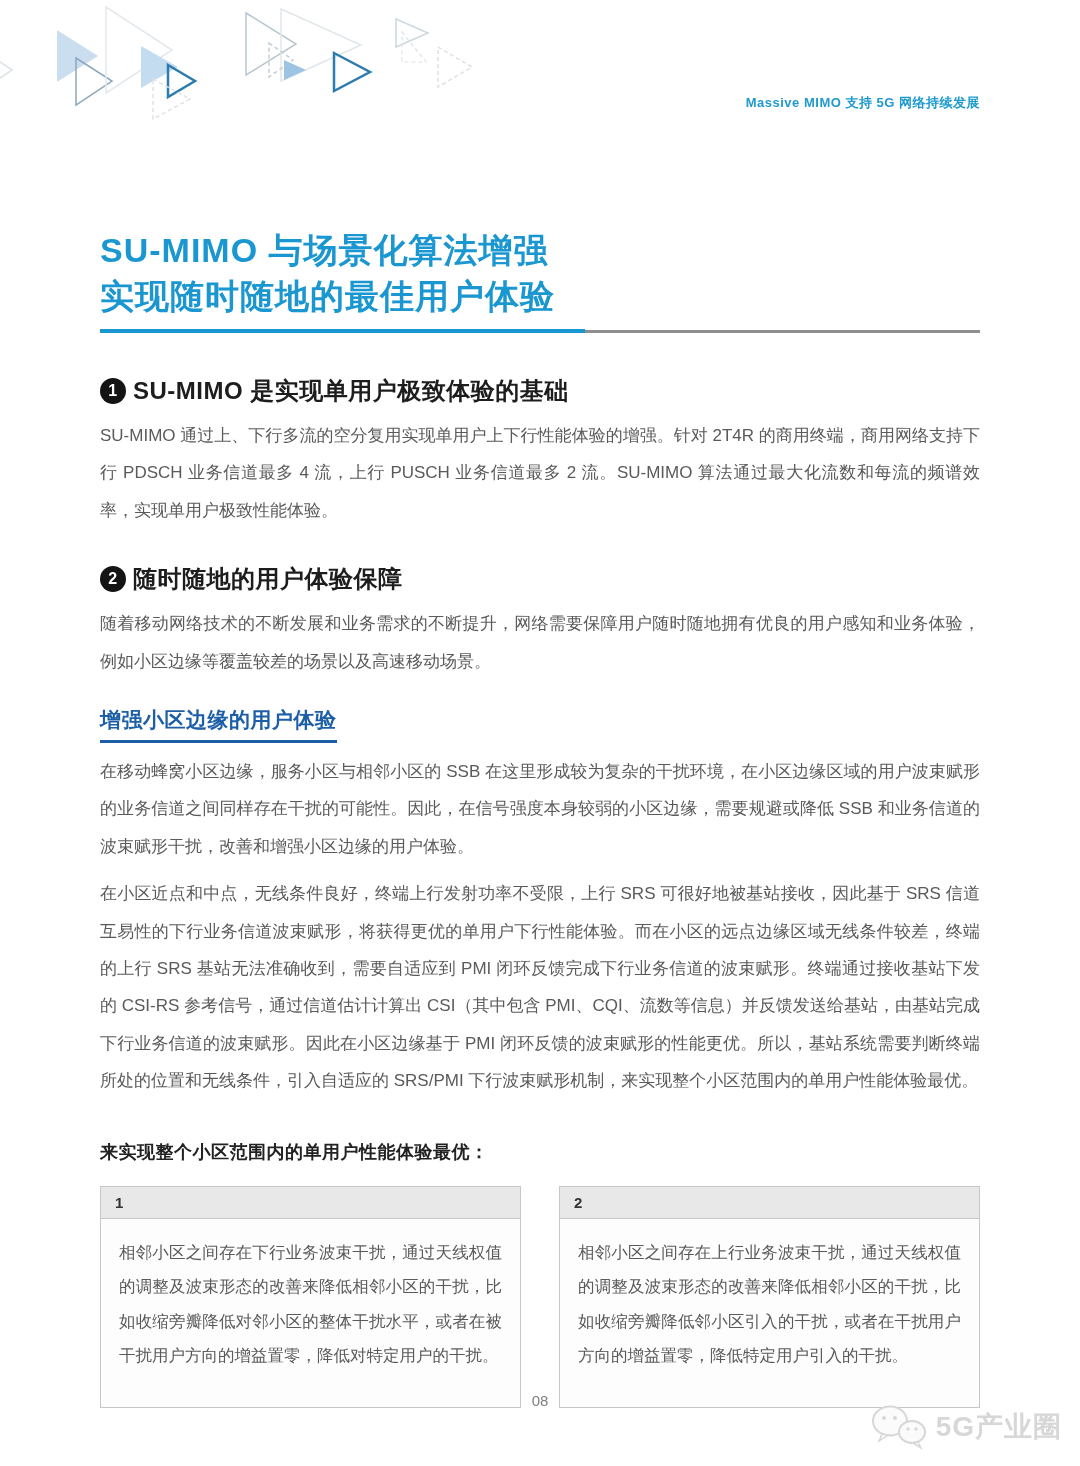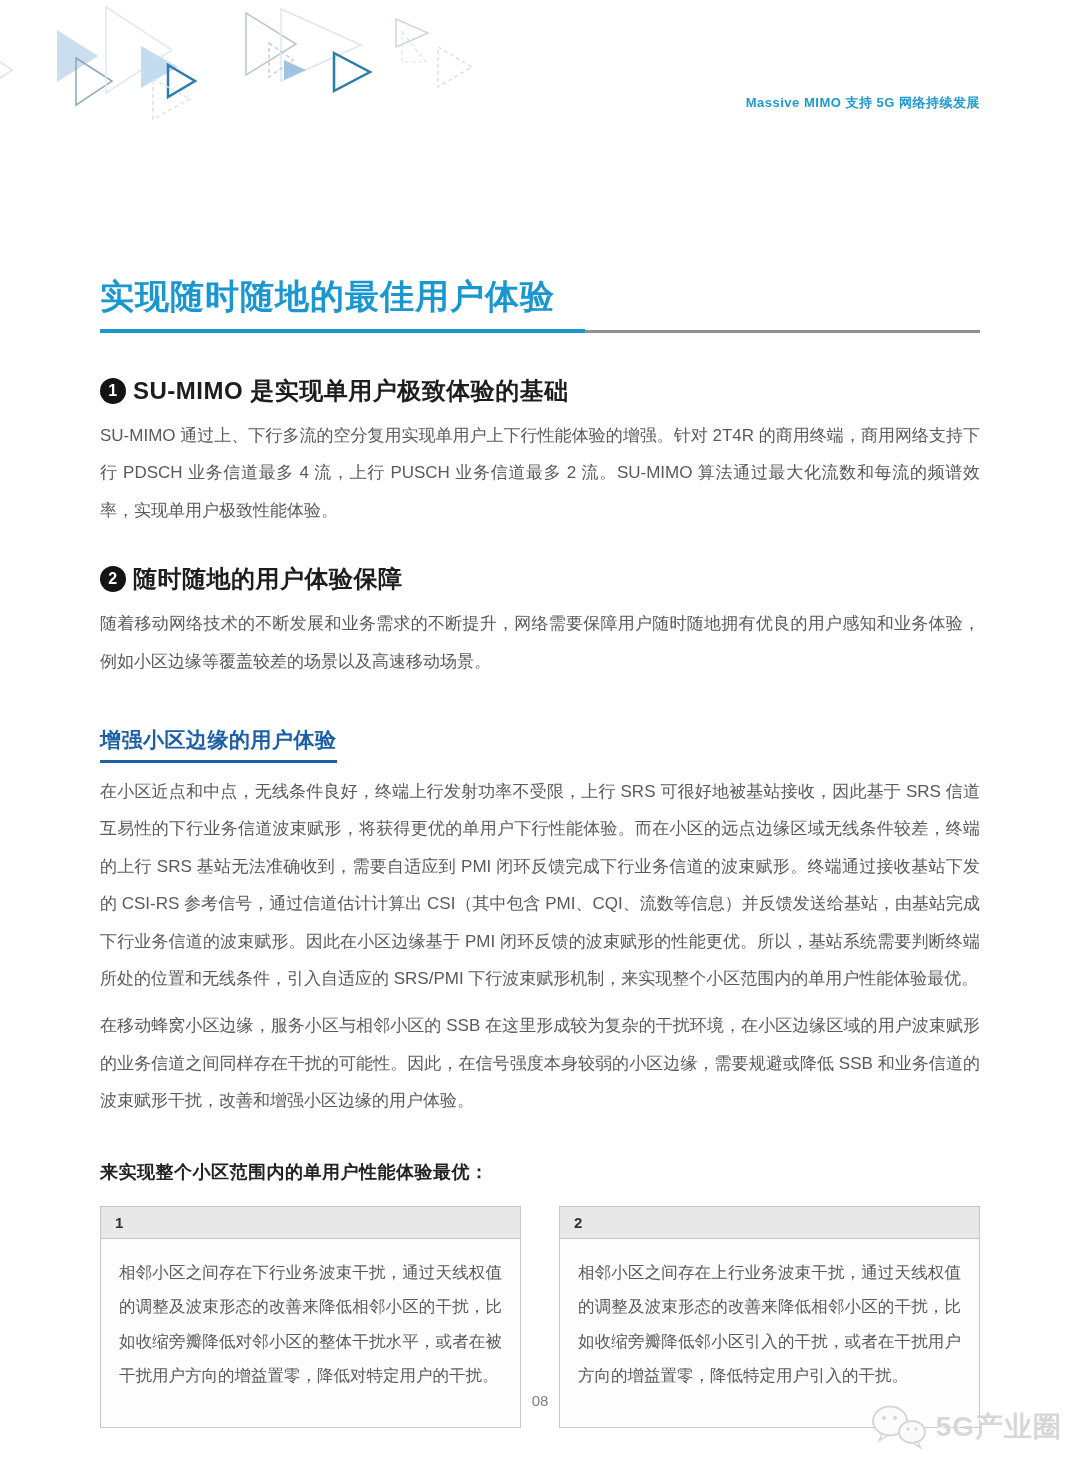--- a/index.html
+++ b/index.html
@@ -33,21 +33,21 @@
   p.body{
     margin:10px 0 0 0;color:#5a5a5a;font-size:17px;line-height:2.2;
     text-align:justify;
   }
   .sec2{margin-top:34px;}
   .subhead{
     margin-top:26px;
   }
   .subhead span{
     display:inline-block;color:#1c5fa7;font-size:21px;font-weight:bold;
-    padding-bottom:6px;border-bottom:3px solid #1c5fa7;letter-spacing:.5px;margin-top:20px;
+    padding-bottom:6px;border-bottom:3px solid #1c5fa7;letter-spacing:.5px;
   }
   .gap-top{margin-top:30px;}
   .lead{
     margin:40px 0 0 0;color:#222;font-size:18px;font-weight:bold;letter-spacing:.5px;
   }
   .boxes{display:flex;gap:38px;margin-top:22px;}
   .box{flex:1;border:1px solid #c7c7c7;background:#fdfdfd;}
   .box-head{
     background:#e8e8e8;border-bottom:1px solid #c7c7c7;
     padding:7px 14px;font-size:15px;font-weight:bold;color:#333;
@@ -89,21 +89,21 @@
     <polygon points="396,19 428,33 396,47" fill="none" stroke="#ccd7de" stroke-width="1.5"></polygon>
     <polygon points="402,32 426,62 402,62" fill="none" stroke="#dde3e7" stroke-width="1.2" stroke-dasharray="4 3"></polygon>
     <polygon points="438,47 472,67 438,87" fill="none" stroke="#dbe1e5" stroke-width="1.5" stroke-dasharray="4 3"></polygon>
   </svg>
 
   <div class="header-label">Massive MIMO 支持 5G 网络持续发展</div>
 
   <div class="content">
 
     <h1>
-      <br>
+      <span>SU-MIMO 与场景化算法增强</span><br>
       <span>实现随时随地的最佳用户体验</span>
     </h1>
 
     <div class="divider">
       <div class="div-blue"></div>
       <div class="div-gray"></div>
     </div>
 
     <h2>
       <span class="badge">1</span>
@@ -113,22 +113,22 @@
 
     <h2 class="sec2">
       <span class="badge">2</span>
       <span>随时随地的用户体验保障</span>
     </h2>
     <p class="body">随着移动网络技术的不断发展和业务需求的不断提升，网络需要保障用户随时随地拥有优良的用户感知和业务体验，例如小区边缘等覆盖较差的场景以及高速移动场景。</p>
 
     <div class="subhead">
       <span>增强小区边缘的用户体验</span>
     </div>
+    <p class="body">在移动蜂窝小区边缘，服务小区与相邻小区的 SSB 在这里形成较为复杂的干扰环境，在小区边缘区域的用户波束赋形的业务信道之间同样存在干扰的可能性。因此，在信号强度本身较弱的小区边缘，需要规避或降低 SSB 和业务信道的波束赋形干扰，改善和增强小区边缘的用户体验。</p>
     <p class="body gap-top">在小区近点和中点，无线条件良好，终端上行发射功率不受限，上行 SRS 可很好地被基站接收，因此基于 SRS 信道互易性的下行业务信道波束赋形，将获得更优的单用户下行性能体验。而在小区的远点边缘区域无线条件较差，终端的上行 SRS 基站无法准确收到，需要自适应到 PMI 闭环反馈完成下行业务信道的波束赋形。终端通过接收基站下发的 CSI-RS 参考信号，通过信道估计计算出 CSI（其中包含 PMI、CQI、流数等信息）并反馈发送给基站，由基站完成下行业务信道的波束赋形。因此在小区边缘基于 PMI 闭环反馈的波束赋形的性能更优。所以，基站系统需要判断终端所处的位置和无线条件，引入自适应的 SRS/PMI 下行波束赋形机制，来实现整个小区范围内的单用户性能体验最优。</p>
-    <p class="body">在移动蜂窝小区边缘，服务小区与相邻小区的 SSB 在这里形成较为复杂的干扰环境，在小区边缘区域的用户波束赋形的业务信道之间同样存在干扰的可能性。因此，在信号强度本身较弱的小区边缘，需要规避或降低 SSB 和业务信道的波束赋形干扰，改善和增强小区边缘的用户体验。</p>
 
     <p class="lead">来实现整个小区范围内的单用户性能体验最优：</p>
 
     <div class="boxes">
       <div class="box">
         <div class="box-head">1</div>
         <div class="box-body">相邻小区之间存在下行业务波束干扰，通过天线权值的调整及波束形态的改善来降低相邻小区的干扰，比如收缩旁瓣降低对邻小区的整体干扰水平，或者在被干扰用户方向的增益置零，降低对特定用户的干扰。</div>
       </div>
       <div class="box">
         <div class="box-head">2</div>

